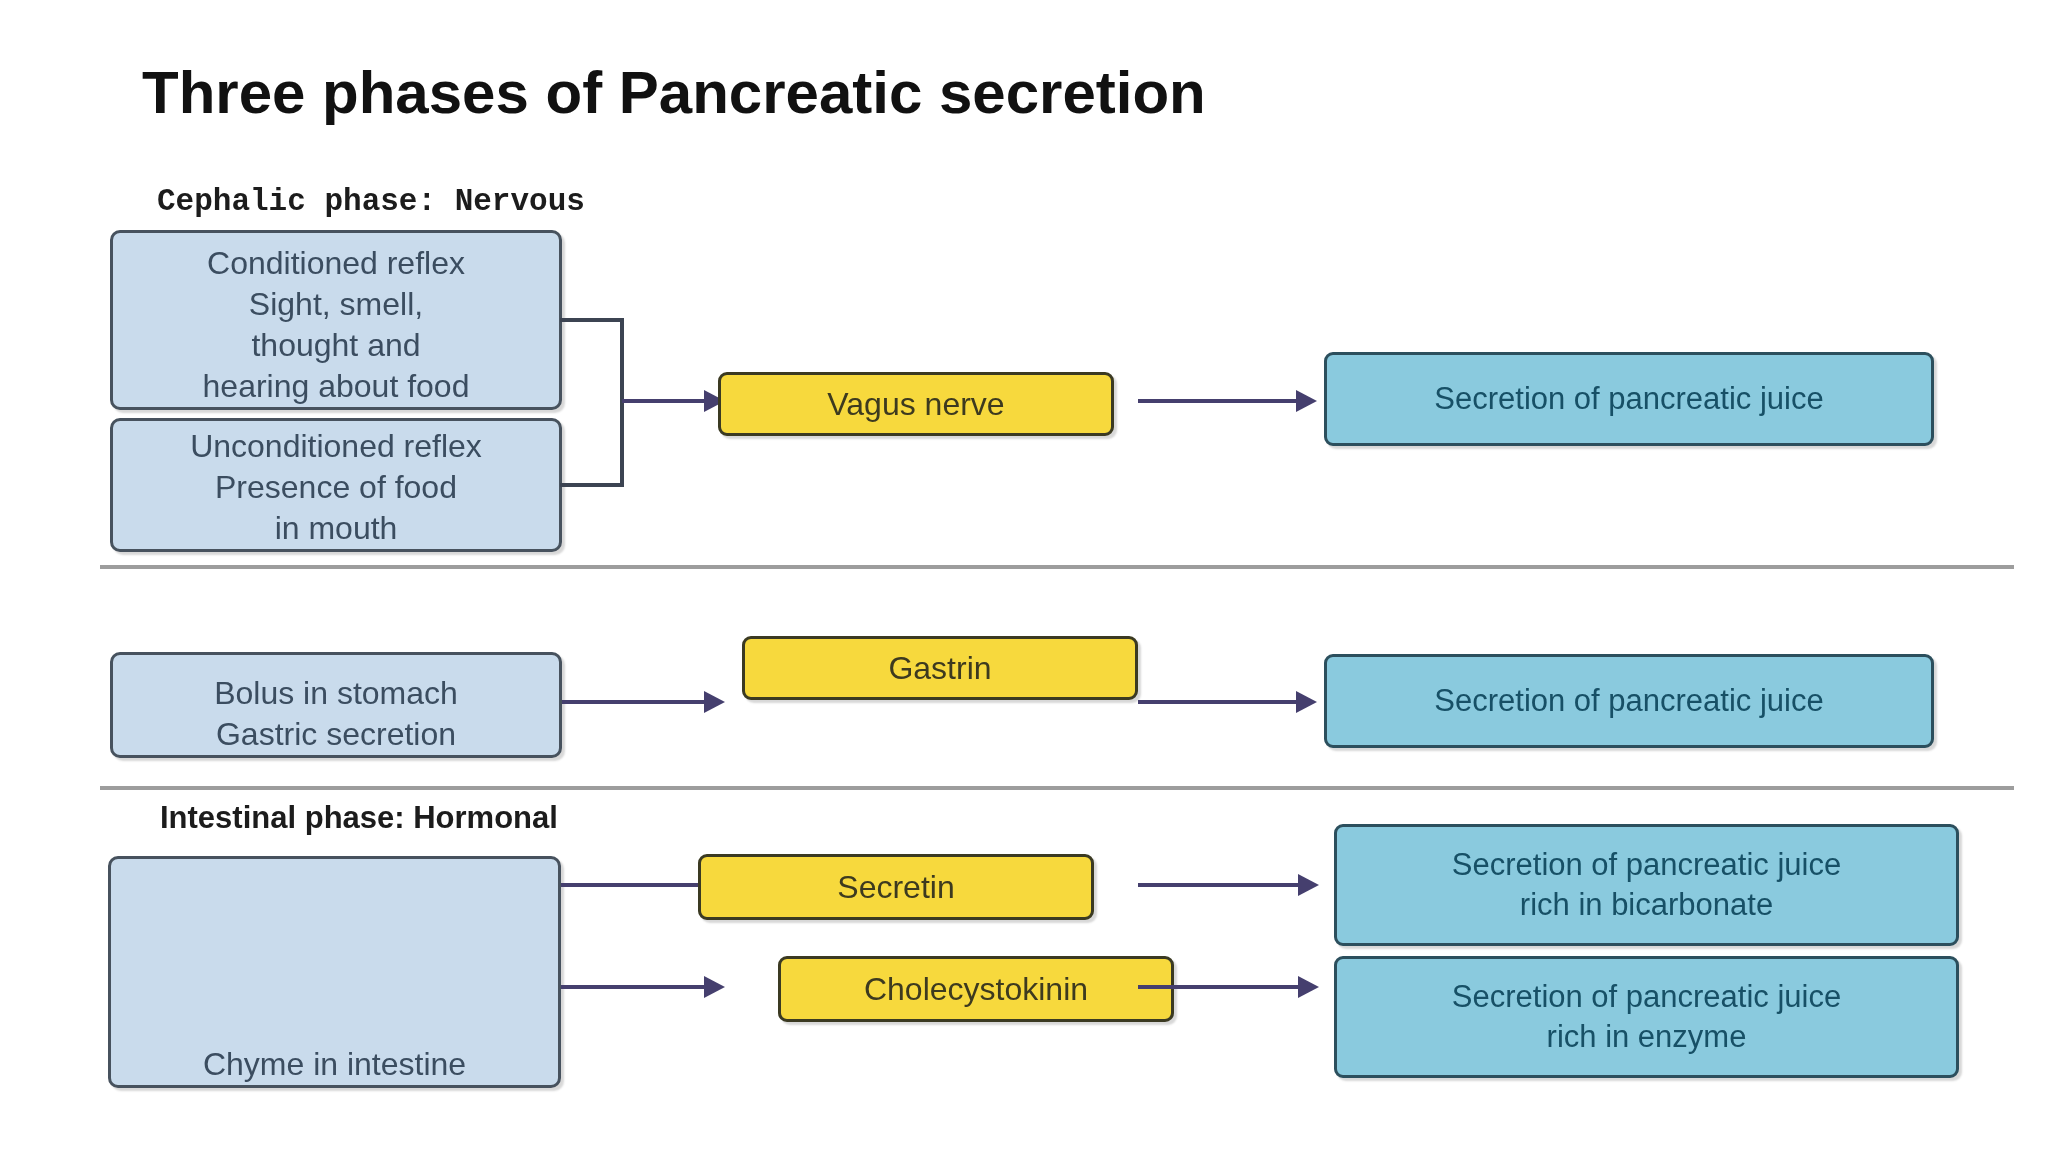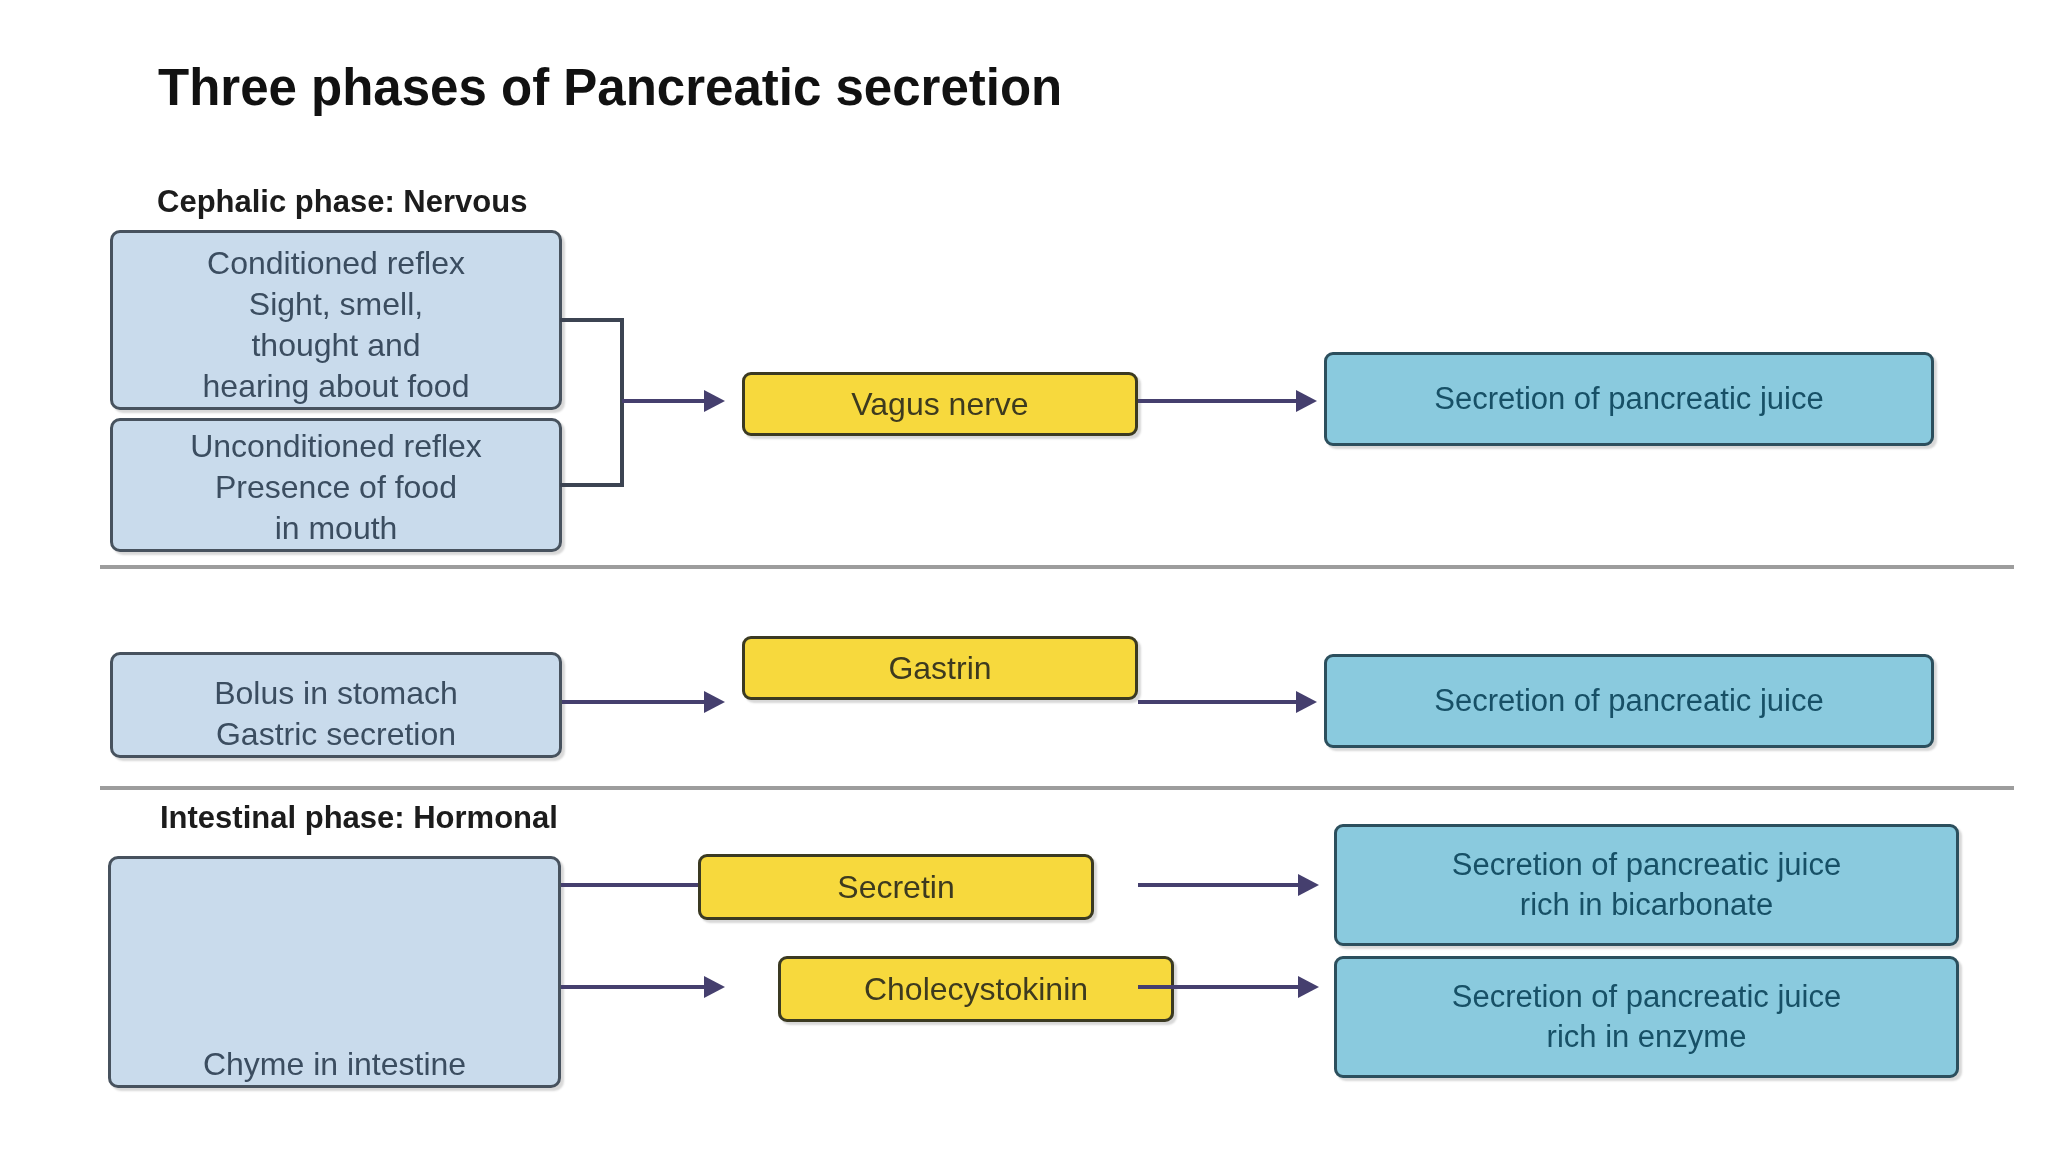--- a/index.html
+++ b/index.html
@@ -10,22 +10,22 @@
     --med-fill:#f7d93d;  --med-border:#3b3a22;  --med-text:#3d3a1f;
     --out-fill:#8acade;  --out-border:#2c4f5d;  --out-text:#175066;
     --arrow:#453f6e; --bracket:#3c4452; --divider:#9d9d9d;
   }
   html,body{margin:0;padding:0;background:#fff;}
   .canvas{
     position:relative;width:2048px;height:1152px;background:var(--bg);
     font-family:"Liberation Sans",sans-serif;overflow:hidden;
   }
   .title{
-    position:absolute;left:158px;top:58px;margin:0;
-    font-size:51px;font-weight:700;color:var(--title);letter-spacing:0px;
+    position:absolute;left:142px;top:58px;margin:0;
+    font-size:60px;font-weight:700;color:var(--title);letter-spacing:0px;
   }
   .heading{
     position:absolute;font-size:31px;font-weight:700;color:var(--heading);
   }
   .box{
     position:absolute;display:flex;align-items:center;justify-content:center;
     box-sizing:border-box;border-radius:10px;
     box-shadow:3px 3px 2px rgba(40,40,40,0.18);
   }
   .box span{white-space:pre-line;text-align:center;line-height:1.28;}
@@ -44,21 +44,21 @@
   }
   .divider{position:absolute;left:100px;width:1914px;height:4px;background:var(--divider);}
 </style>
 </head>
 <body>
 
 <div class="canvas">
 
   <h1 class="title">Three phases of Pancreatic secretion</h1>
 
-  <div class="heading" style="left:157px;top:184px;">Cephalic phase: Nervous</div>
+  <div class="heading" style="left:157px;top:184px;font-family:Liberation Mono, monospace;">Cephalic phase: Nervous</div>
 
   <div class="box stim" style="left:110px;top:230px;width:452px;height:180px;">
     <span>Conditioned reflex
 Sight, smell,
 thought and
 hearing about food</span>
   </div>
 
   <div class="box stim" style="left:110px;top:418px;width:452px;height:134px;">
     <span>Unconditioned reflex
@@ -66,21 +66,21 @@
 in mouth</span>
   </div>
 
   <div class="bline" style="left:560px;top:318px;width:64px;height:4px;"></div>
   <div class="bline" style="left:560px;top:483px;width:64px;height:4px;"></div>
   <div class="bline" style="left:620px;top:318px;width:4px;height:169px;"></div>
 
   <div class="hline" style="left:622px;top:399px;width:82px;"></div>
   <div class="ahead" style="left:704px;top:390px;"></div>
 
-  <div class="box med" style="left:742px;top:372px;width:396px;height:64px;">
+  <div class="box med" style="left:718px;top:372px;width:396px;height:64px;">
     <span>Vagus nerve</span>
   </div>
 
   <div class="hline" style="left:1138px;top:399px;width:158px;"></div>
   <div class="ahead" style="left:1296px;top:390px;"></div>
 
   <div class="box out" style="left:1324px;top:352px;width:610px;height:94px;">
     <span>Secretion of pancreatic juice</span>
   </div>
 

